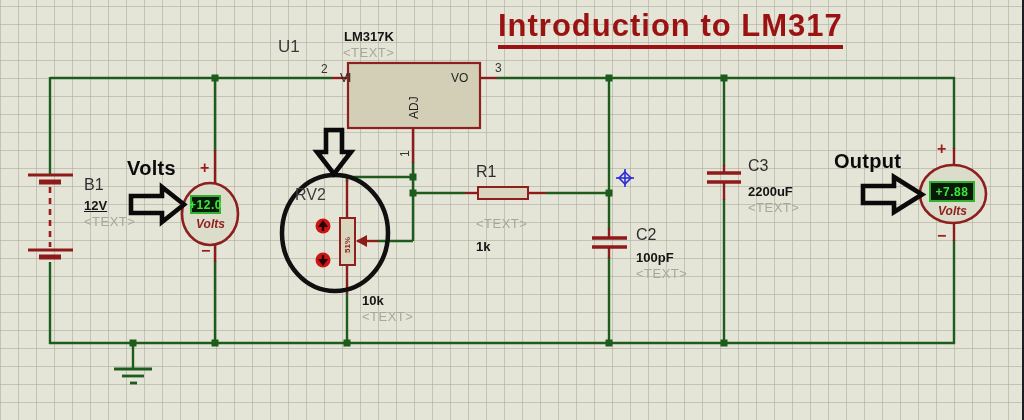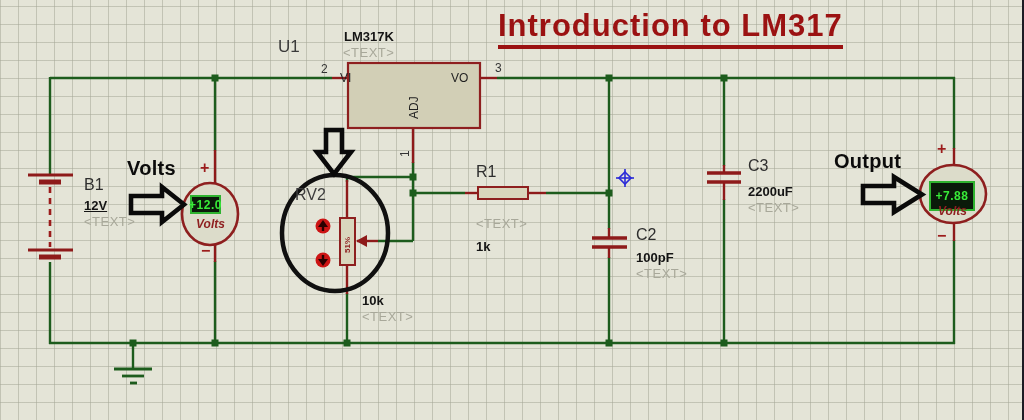--- a/index.html
+++ b/index.html
@@ -178,21 +178,21 @@
 
   <div class="abs biglabel" style="left:127px;top:157px;">Volts</div>
   <div class="abs plusminus" style="left:200px;top:160px;">+</div>
   <div class="abs plusminus" style="left:201px;top:243px;">−</div>
   <div class="abs display" style="left:190px;top:195px;width:31px;height:19px;">+12.0</div>
   <div class="abs volts" style="left:189px;top:217px;width:43px;">Volts</div>
 
   <div class="abs biglabel" style="left:834px;top:150px;">Output</div>
   <div class="abs plusminus" style="left:937px;top:141px;">+</div>
   <div class="abs plusminus" style="left:937px;top:228px;">−</div>
-  <div class="abs display" style="left:929px;top:181px;width:46px;height:30px;">+7.88</div>
+  <div class="abs display" style="left:929px;top:181px;width:46px;height:21px;">+7.88</div>
   <div class="abs volts" style="left:929px;top:204px;width:47px;">Volts</div>
 
   <div class="abs lbl" style="left:295px;top:186px;color:#3d3d3d;">RV2</div>
   <div class="abs rot51 vrot" style="left:343px;top:253px;">51%</div>
   <div class="abs val" style="left:362px;top:293px;">10k</div>
   <div class="abs ph" style="left:362px;top:309px;">&lt;TEXT&gt;</div>
 
   <div class="abs lbl" style="left:476px;top:163px;">R1</div>
   <div class="abs val" style="left:476px;top:211px;margin-top:28px;">1k</div>
   <div class="abs ph" style="left:476px;top:216px;">&lt;TEXT&gt;</div>

